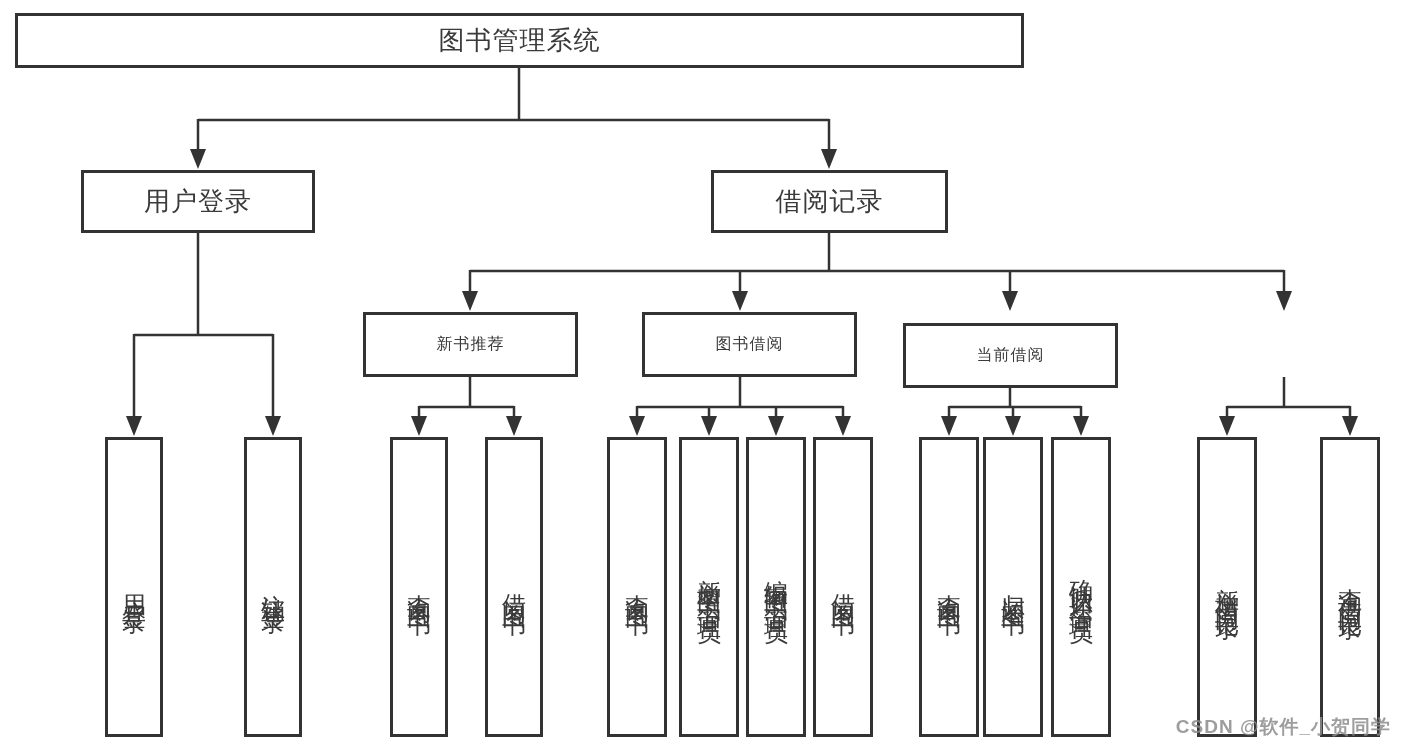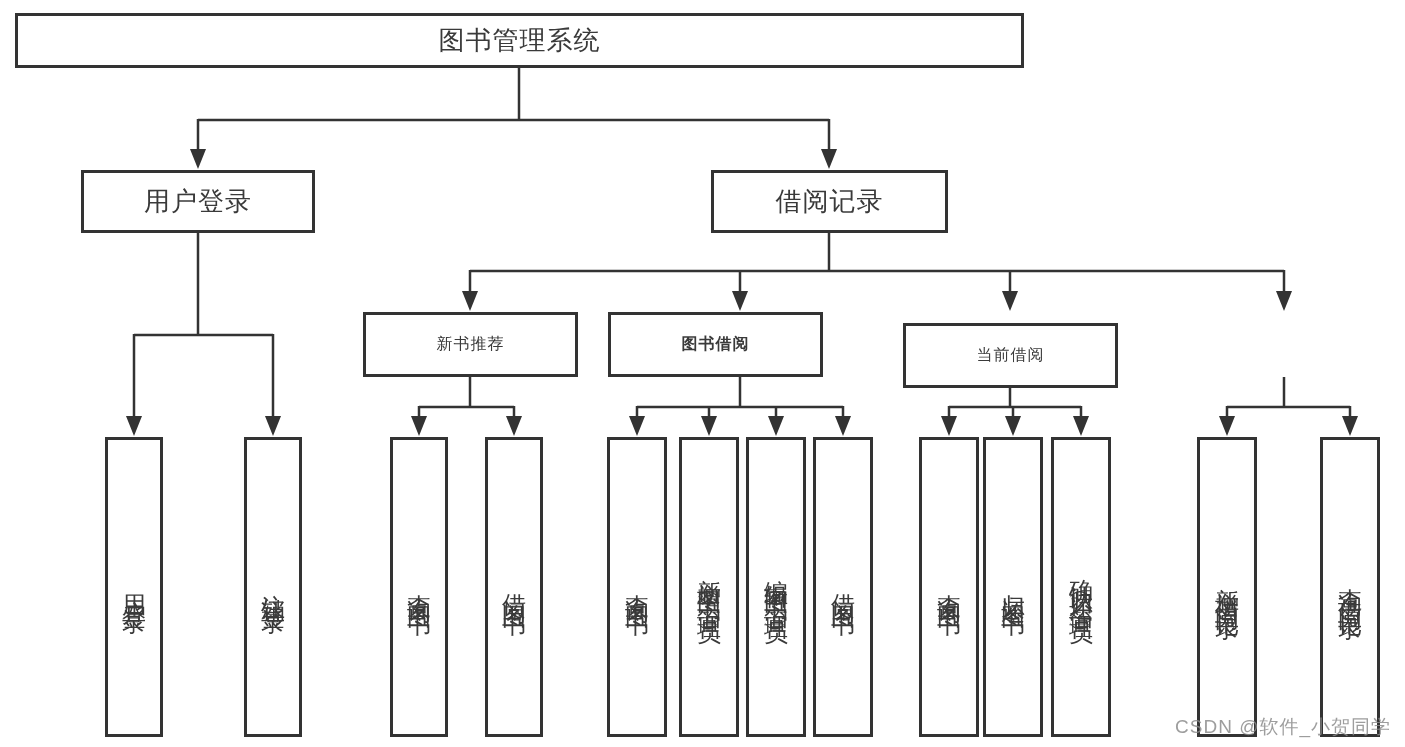--- a/index.html
+++ b/index.html
@@ -33,21 +33,21 @@
     align-items: center;
     justify-content: center;
     z-index: 2;
     letter-spacing: 1px;
   }
   .root  { left: 15px;  top: 13px;  width: 1009px; height: 55px; font-size: 26px; }
   .lv2a  { left: 81px;  top: 170px; width: 234px;  height: 63px; font-size: 26px; }
   .lv2b  { left: 711px; top: 170px; width: 237px;  height: 63px; font-size: 26px; }
   .lv3   { top: 312px; height: 65px; width: 215px; font-size: 16px; }
   .lv3a  { left: 363px; }
-  .lv3b  { left: 608px; font-weight: bold; }
+  .lv3b  { left: 642px; }
   .lv3c  { left: 903px; margin-top: 11px; }
   .lv3d  { left: 1177px; }
   .leaf {
     top: 437px;
     height: 300px;
     writing-mode: vertical-rl;
     text-orientation: mixed;
     font-size: 24px;
     letter-spacing: 6px;
     line-height: 1.0;
@@ -67,20 +67,21 @@
   .r2 { left: 1320px; width: 60px; }
   .watermark {
     position: absolute;
     right: 14px;
     top: 714px;
     z-index: 5;
     font-size: 19px;
     color: rgba(140, 140, 140, 0.85);
     letter-spacing: 1px;
     white-space: nowrap;
+    font-weight: bold;
   }
 </style>
 </head>
 <body>
 
 <div class="canvas">
 
   <svg class="connectors" viewBox="0 0 1405 747" xmlns="http://www.w3.org/2000/svg">
     <g stroke="#333333" stroke-width="2.5" fill="none">
 

